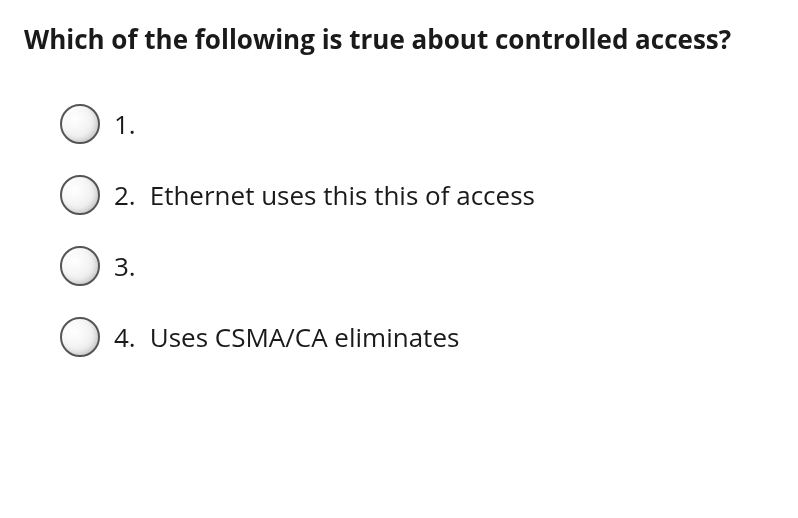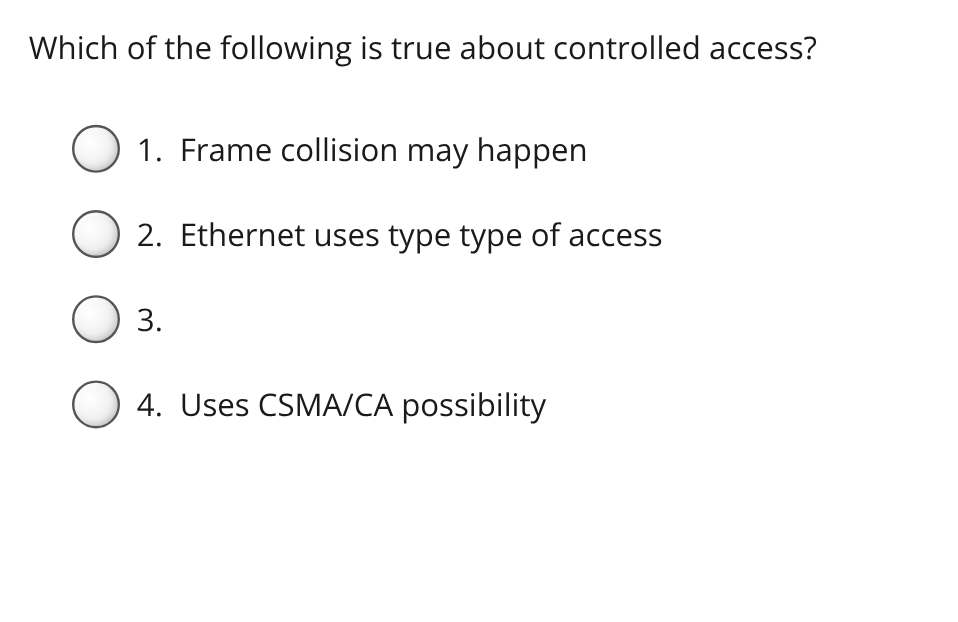--- a/index.html
+++ b/index.html
@@ -14,21 +14,21 @@
       width: 798px;
       color: #1a1a1a;
     }
     .question-text {
       font-size: 26px;
       line-height: 1.5;
       text-align: justify;
       text-align-last: left;
       margin-bottom: 48px;
       color: #1a1a1a;
-      font-weight: 400;
+      font-weight: 700;
     }
     .options-container {
       padding-left: 36px;
     }
     .option-row {
       display: flex;
       align-items: flex-start;
       margin-bottom: 34px;
     }
     .option-row:last-child {
@@ -65,33 +65,32 @@
 </head>
 <body>
 
 <div class="question-text">Which of the following is true about controlled access?</div>
 
 <div class="options-container">
 
   <div class="option-row">
     <div class="radio-button"></div>
     <div class="option-number">1.</div>
-    <div class="option-text">Frame collision may happen</div>
   </div>
 
   <div class="option-row">
     <div class="radio-button"></div>
     <div class="option-number">2.</div>
-    <div class="option-text">Ethernet uses type type of access</div>
+    <div class="option-text">Ethernet uses this this of access</div>
   </div>
 
   <div class="option-row">
     <div class="radio-button"></div>
     <div class="option-number">3.</div>
   </div>
 
   <div class="option-row">
     <div class="radio-button"></div>
     <div class="option-number">4.</div>
-    <div class="option-text">Uses CSMA/CA possibility</div>
+    <div class="option-text">Uses CSMA/CA eliminates</div>
   </div>
 
 </div>
 
 </body></html>

